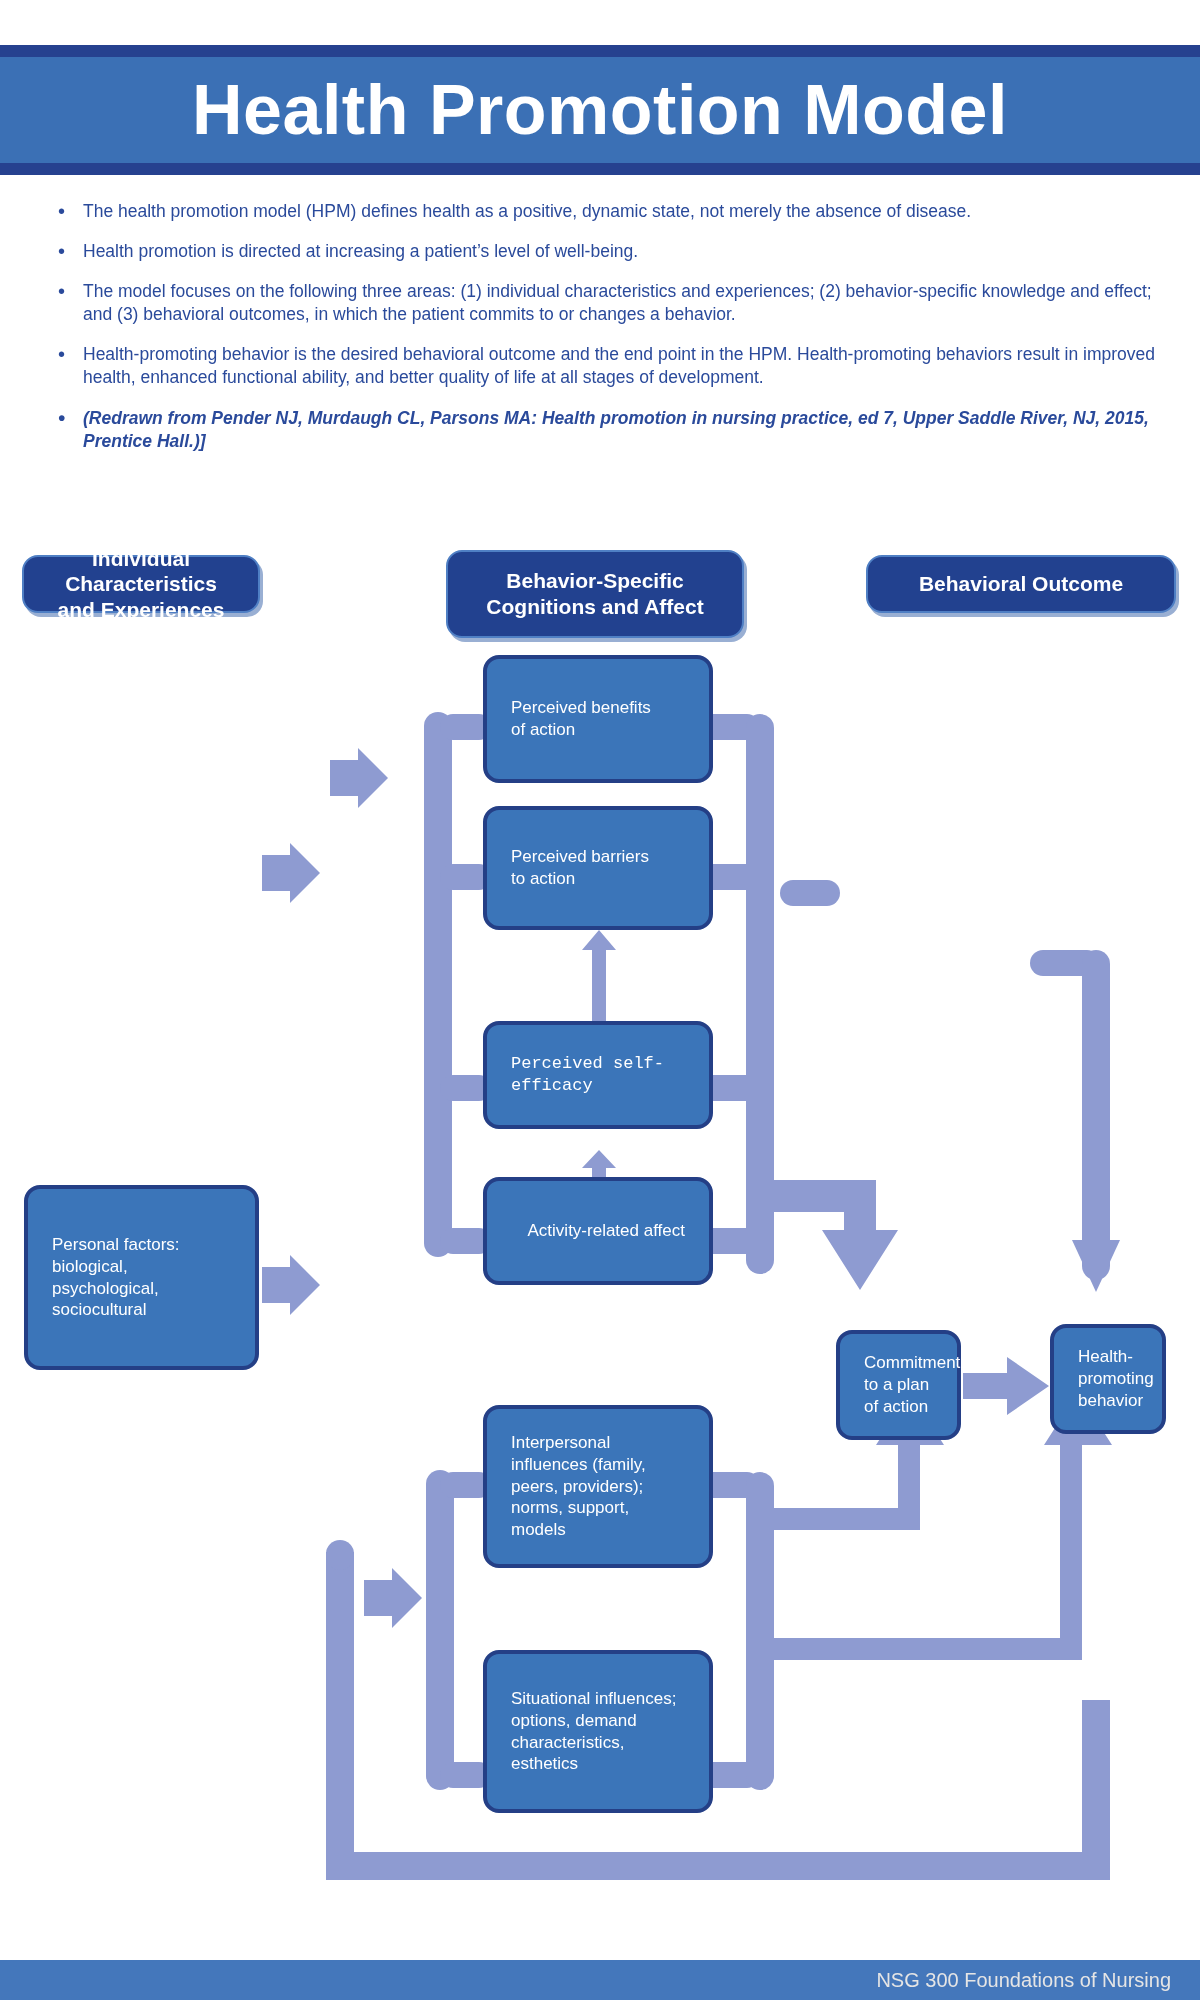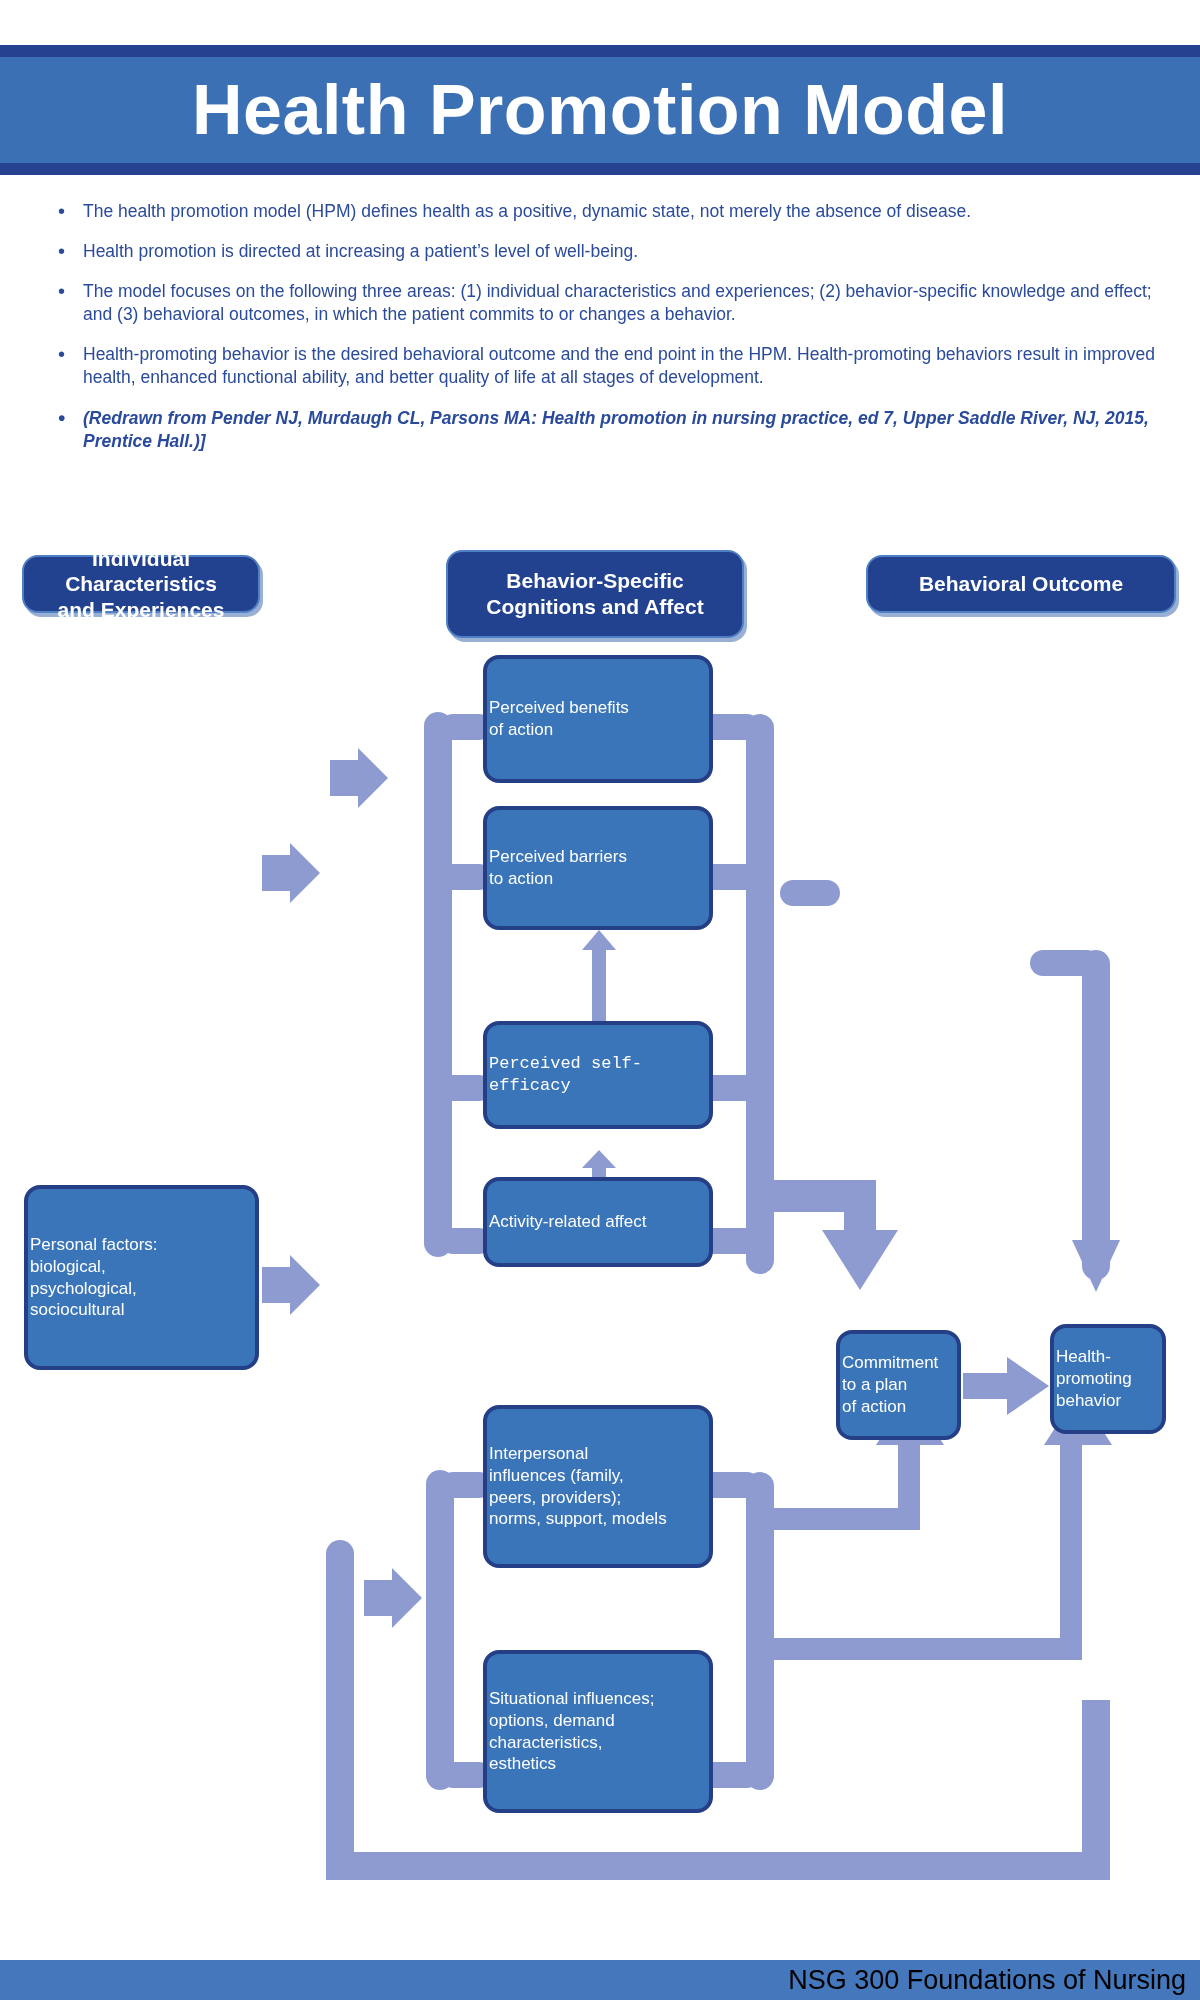--- a/index.html
+++ b/index.html
@@ -50,21 +50,21 @@
     box-shadow:3px 4px 0 rgba(70,110,175,0.55);
     box-sizing:border-box;padding:4px 10px;
   }
 
   
   .node{
     position:absolute;background:#3b75b9;border:4px solid #243f86;
     border-radius:16px;color:#ffffff;font-size:17px;line-height:1.28;
     box-sizing:border-box;
     display:flex;align-items:center;
-    padding:10px 2px;
+    padding:10px 24px;
   }
   .node-text{display:block;}
 </style>
 </head>
 <body>
 
 <div id="title-banner">
   <div id="title-text">Health Promotion Model</div>
 </div>
 
@@ -162,21 +162,21 @@
 
   <div class="node" style="left:483px;top:806px;width:230px;height:124px;">
     <span class="node-text" style="white-space:pre-line;">Perceived barriers
 to action</span>
   </div>
 
   <div class="node" style="left:483px;top:1021px;width:230px;height:108px;font-family:Liberation Mono, monospace;">
     <span class="node-text" style="white-space:pre-line;">Perceived self-efficacy</span>
   </div>
 
-  <div class="node" style="left:483px;top:1177px;width:230px;height:90px;">
+  <div class="node" style="left:483px;top:1177px;width:230px;height:108px;justify-content:flex-end;">
     <span class="node-text" style="white-space:pre-line;">Activity-related affect</span>
   </div>
 
   <div class="node" style="left:483px;top:1405px;width:230px;height:163px;">
     <span class="node-text" style="white-space:pre-line;">Interpersonal
 influences (family,
 peers, providers);
 norms, support, models</span>
   </div>
 
@@ -200,14 +200,14 @@
 behavior</span>
   </div>
 
   <svg style="position:absolute;left:963px;top:1355px;width:88px;height:62px;" viewBox="0 0 88 62">
     <path d="M0,18 L44,18 L44,2 L86,31 L44,60 L44,44 L0,44 Z" fill="#8e9bd1"></path>
   </svg>
 
 </div>
 
 <div id="footer-bar" style="position:absolute;left:0;top:1960px;width:1200px;height:40px;background:#4477bb;display:flex;align-items:center;justify-content:flex-end;">
-  <span style="color:#000000;font-size:27px;padding-right:14px;">NSG 300 Foundations of Nursing</span>
+  <span style="color:#e5e5e5;font-size:20px;padding-right:29px;">NSG 300 Foundations of Nursing</span>
 </div>
 
 </body></html>

